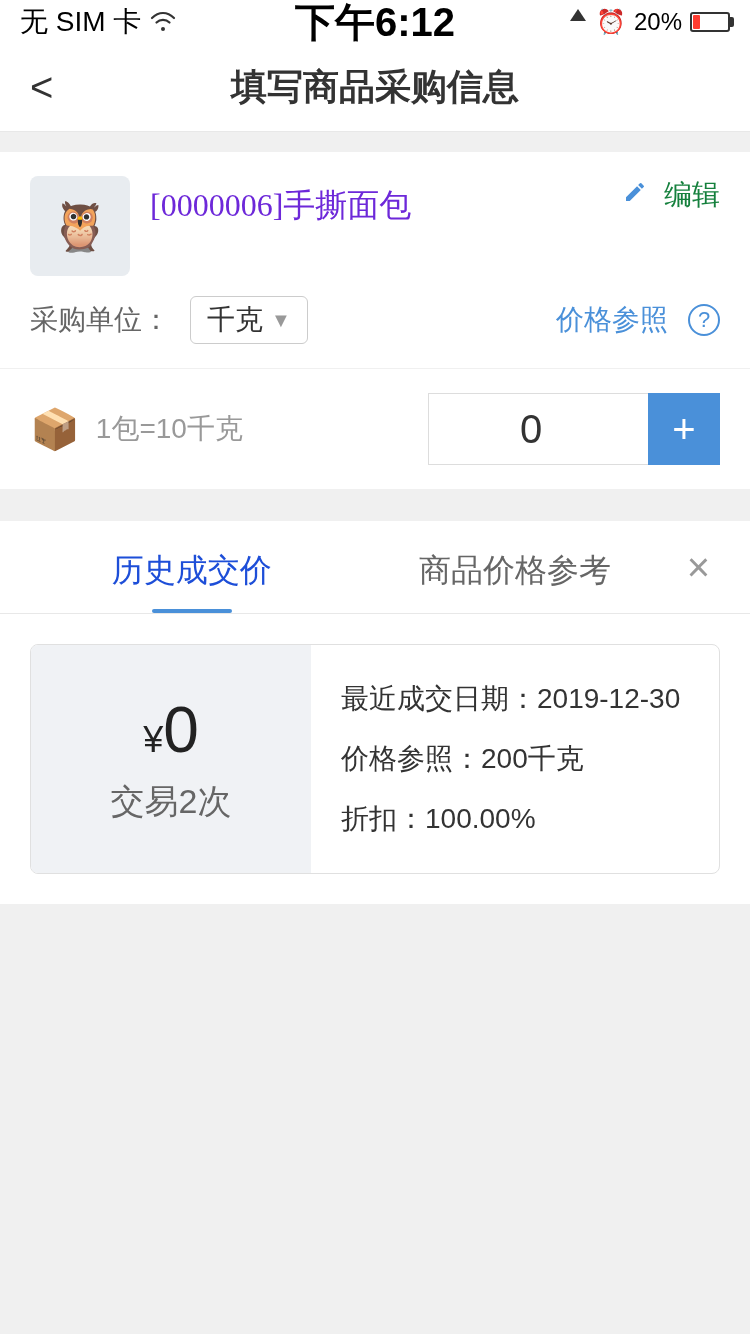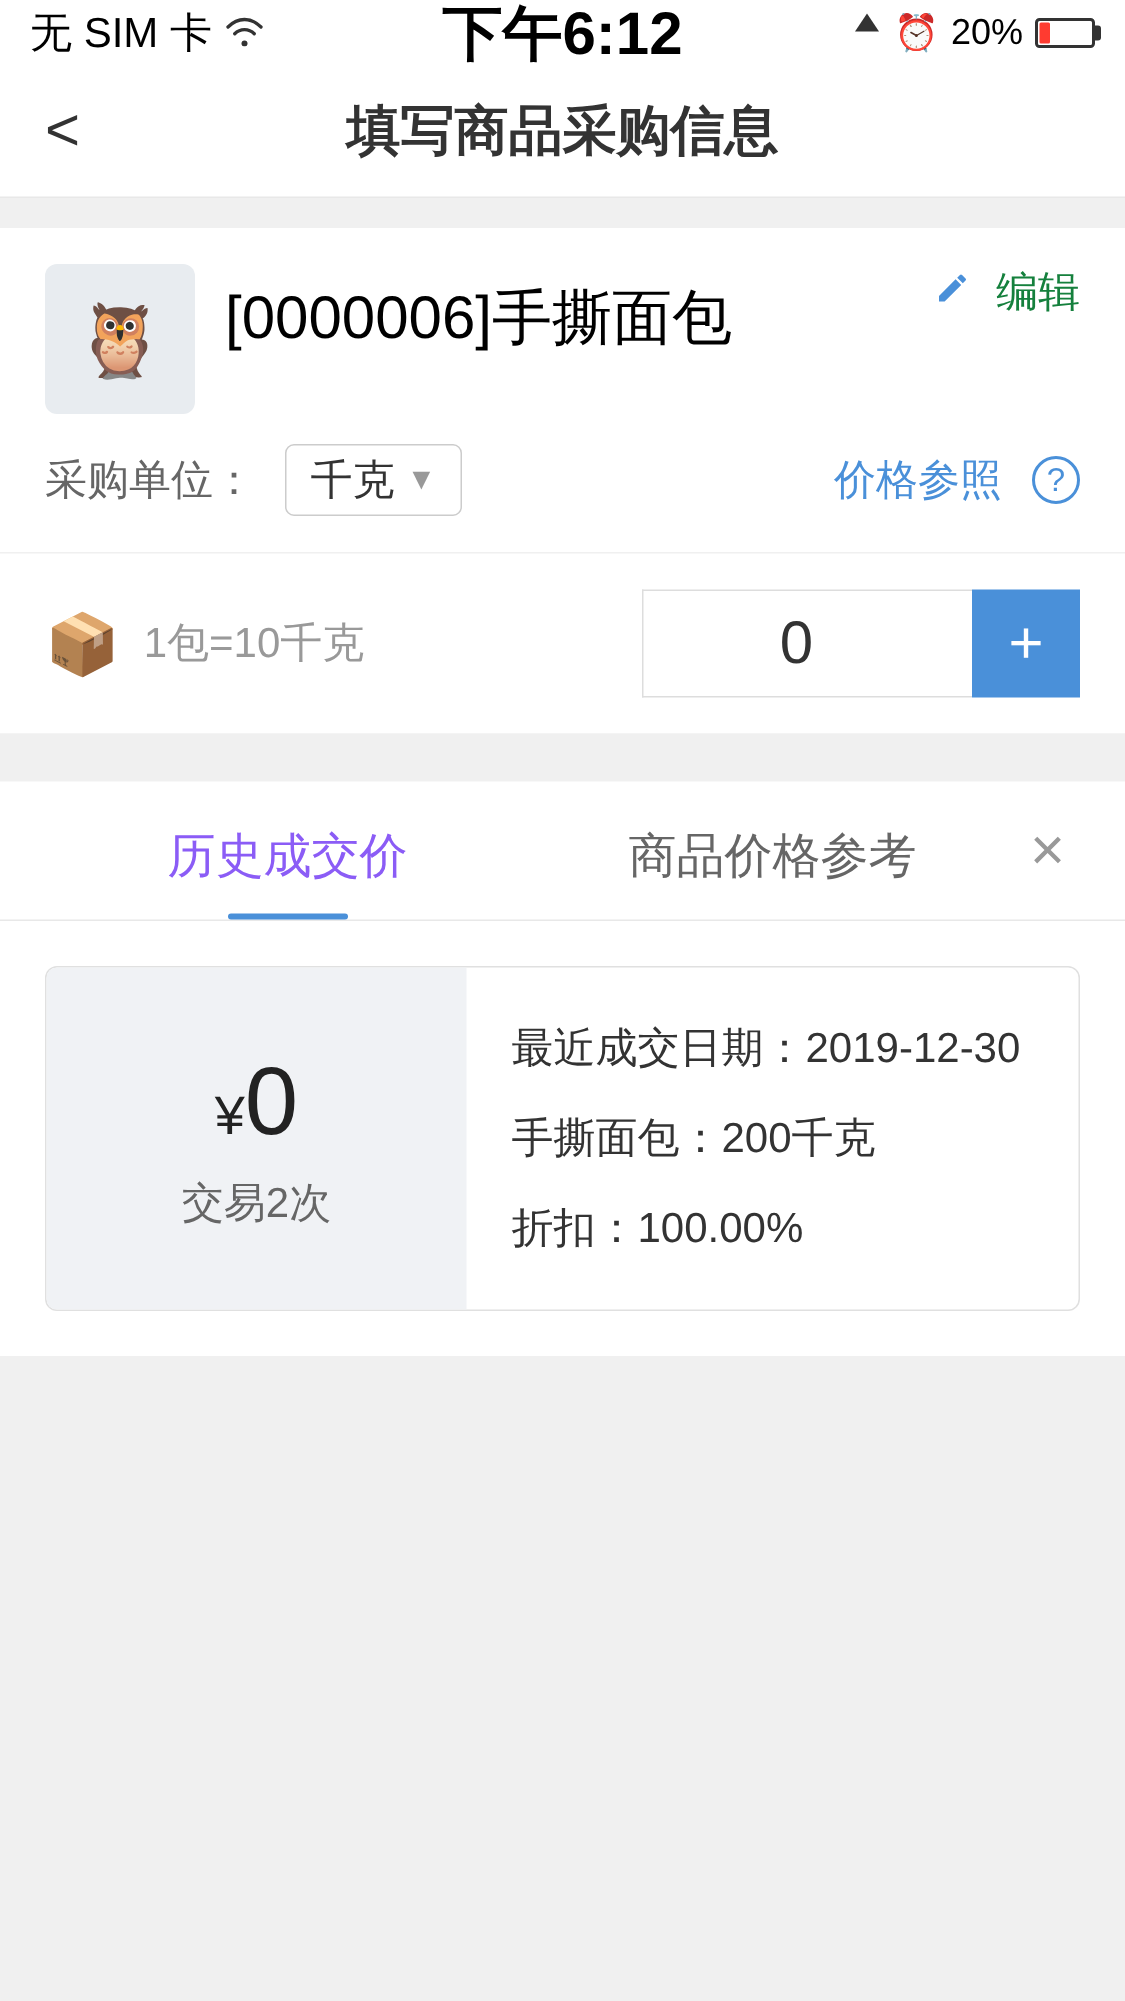--- a/index.html
+++ b/index.html
@@ -125,24 +125,25 @@
       display: flex;
       align-items: center;
       justify-content: center;
       flex-shrink: 0;
     }
     .owl-icon {
       font-size: 48px;
       color: #666;
     }
     .product-name {
-      font-size: 40px;
+      font-size: 32px;
       font-weight: 500;
-      color: #000000;
+      color: #6d28d9;
       padding-top: 8px;
+      font-family: Liberation Serif, serif;
     }
     .edit-link {
       display: flex;
       align-items: center;
       gap: 17px;
       font-size: 28px;
       color: #15803d;
       cursor: pointer;
       white-space: nowrap;
     }
@@ -261,21 +262,21 @@
     .panel-tab {
       flex: 1;
       text-align: center;
       padding: 28px 0 20px;
       font-size: 32px;
       color: #666;
       cursor: pointer;
       position: relative;
     }
     .panel-tab.active {
-      color: #8b5cf6;
+      color: #1d4ed8;
       text-align: center;
     }
     .panel-tab.active::after {
       content: '';
       position: absolute;
       bottom: 0;
       left: 50%;
       transform: translateX(-50%);
       width: 80px;
       height: 4px;
@@ -310,21 +311,21 @@
     }
     .history-price-value {
       font-size: 64px;
       font-weight: 400;
       color: #222;
     }
     .history-price-currency {
       font-size: 36px;
     }
     .history-trade-count {
-      font-size: 28px;
+      font-size: 34px;
       color: #666;
       margin-top: 12px;
     }
     .history-detail-side {
       flex: 1;
       padding: 32px 30px;
       display: flex;
       flex-direction: column;
       justify-content: center;
       gap: 15px;
@@ -441,21 +442,21 @@
         <div class="history-price-value">
           <span class="history-price-currency">¥</span><span>0</span>
         </div>
         <div class="history-trade-count">交易2次</div>
       </div>
       <div class="history-detail-side">
         <div class="history-detail-row">
           <span>最近成交日期：</span><span>2019-12-30</span>
         </div>
         <div class="history-detail-row">
-          <span>手撕面包：</span><span>200千克</span>
+          <span>价格参照：</span><span>200千克</span>
         </div>
         <div class="history-detail-row">
           <span>折扣：</span><span>100.00%</span>
         </div>
       </div>
     </div>
   </div>
 </div>
 
 </body></html>

